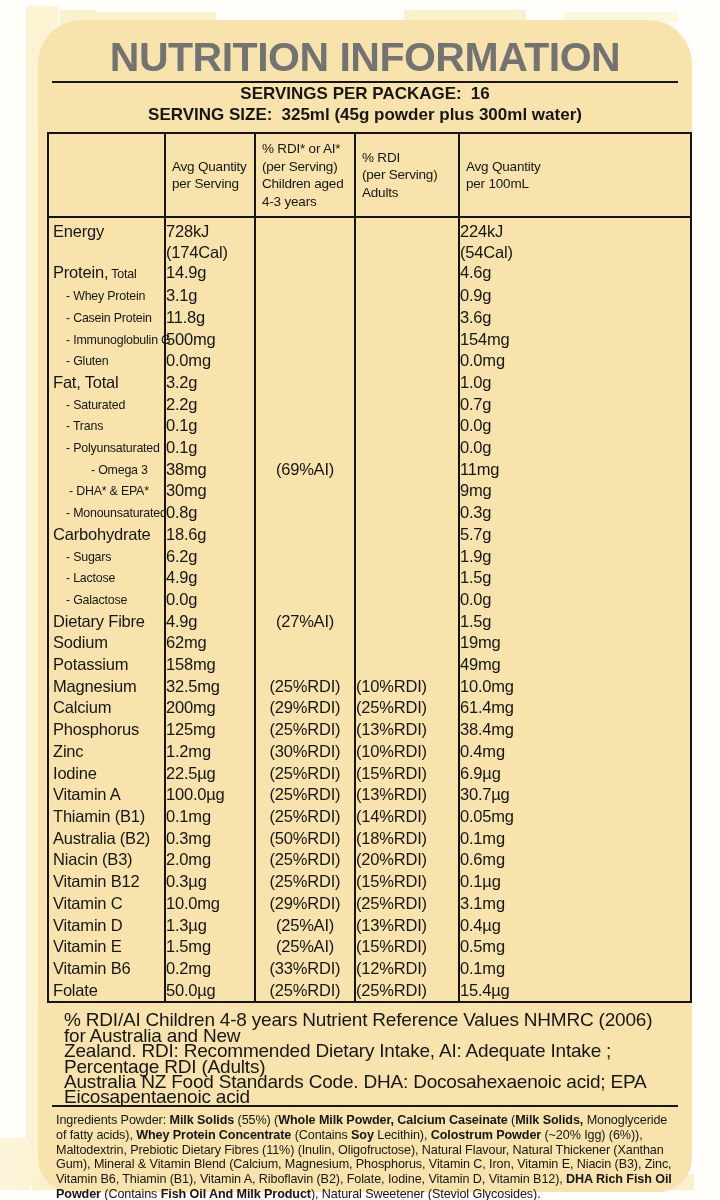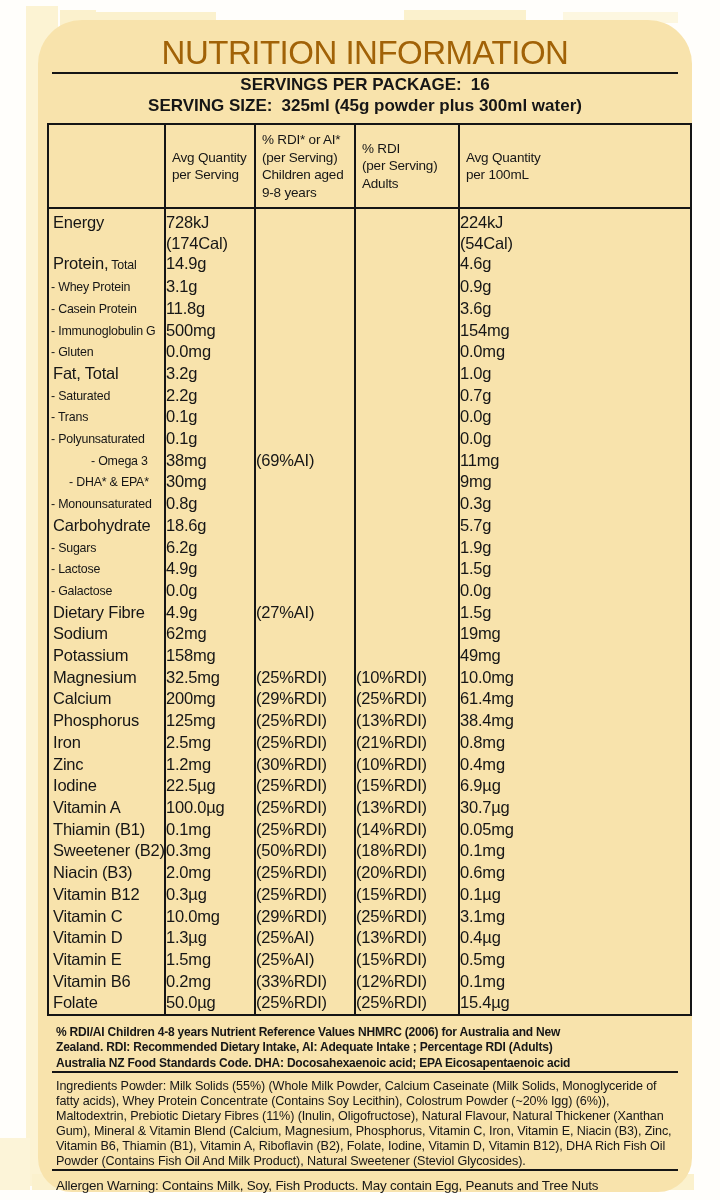--- a/index.html
+++ b/index.html
@@ -19,21 +19,21 @@
   .shape-tab-d{left:563px;top:12px;width:115px;height:11px;background:#fdf7e0;}
   .shape-corner-bl{left:32px;top:1174px;width:72px;height:16px;}
   .shape-corner-br{left:636px;top:1174px;width:58px;height:16px;}
 
   .panel{
     position:absolute;left:38px;top:20px;width:654px;height:1172px;
     background:#f8e3ac;border-radius:44px 44px 34px 34px;
     box-sizing:border-box;padding:10px 14px 0 14px;z-index:1;
   }
   .title{
-    text-align:center;font-size:33px;font-weight:normal;color:#a16207;
+    text-align:center;font-size:41px;font-weight:bold;color:#737373;
     letter-spacing:-0.5px;padding-top:4px;
   }
   hr.rule{border:0;border-top:2.6px solid #151515;margin:0;}
   .rule1{margin:8px 10px 5px 10px;}
   .servings-block{padding:0 4px;}
   .serv-line{font-size:17px;font-weight:bold;line-height:21px;white-space:nowrap;text-align:center;}
   .serv-line .val{margin-left:9px;}
 
   .tablewrap{margin:7px -5px 0 -5px;}
   table.nutri{
@@ -47,42 +47,42 @@
     font-weight:normal;font-size:13.5px;line-height:17.5px;letter-spacing:-0.2px;
     text-align:left;vertical-align:middle;
     padding:6px 2px 6px 6px;white-space:pre-line;
   }
   col.c0{width:117px}col.c1{width:90px}col.c2{width:100px}col.c3{width:104px}col.c4{width:232px}
   td.v{
     font-size:16.5px;line-height:20.7px;vertical-align:top;
     white-space:pre-line;letter-spacing:-0.2px;
   }
   td.c1{padding-left:20px;}
-  td.c2{padding-left:17px;}
+  td.c2{padding-left:17px;text-align:center;}
   td.c3{padding-left:17px;}
   td.c4{padding-left:24px;margin-top:39px;}
   td.lbl{vertical-align:top;line-height:20.7px;white-space:nowrap;letter-spacing:-0.2px;}
   td.lbl.lg span.l1{font-size:16.5px;}
   td.lbl.sm span.l1{font-size:12.4px;}
   td.lbl .lbl2{font-size:12.4px;}
   td.lbl.i0{padding-left:4px;}
-  td.lbl.i1{padding-left:2px;}
+  td.lbl.i1{padding-left:17px;}
   td.lbl.i2{padding-left:42px;}
   td.lbl.i3{padding-left:20px;}
   tbody tr:first-child td{padding-top:3px;}
 
   .footnote{
-    font-weight:bold;font-size:12px;line-height:15.4px;
-    margin:9px 2px 0 4px;white-space:pre-line;letter-spacing:-0.2px;
+    font-weight:normal;font-size:19px;line-height:15.4px;
+    margin:9px 2px 0 12px;white-space:pre-line;letter-spacing:-0.2px;
   }
   .rule-full{margin:7px -14px 0 -14px;border-top:2.4px solid #151515;}
   .ingredients{
     font-size:12.6px;line-height:14.9px;margin:6px 2px 0 4px;letter-spacing:-0.1px;
   }
-  .ingredients b, .allergen b{font-weight:normal;}
+  .ingredients b, .allergen b{font-weight:bold;}
   .allergen{
     font-size:13.4px;line-height:16px;margin:7px 2px 16px 4px;letter-spacing:-0.2px;
   }
 </style>
 </head>
 <body>
 
 <div class="bg-shape shape-left-strip"></div>
 <div class="bg-shape shape-bottom-left"></div>
 <div class="bg-shape shape-tab-a"></div>
@@ -114,21 +114,21 @@
           <col class="c4">
       </colgroup>
       <thead>
         <tr>
             <th class="c0"></th>
             <th class="c1">Avg Quantity
 per Serving</th>
             <th class="c2">% RDI* or AI*
 (per Serving)
 Children aged
-9-8 years</th>
+4-3 years</th>
             <th class="c3">% RDI
 (per Serving)
 Adults</th>
             <th class="c4">Avg Quantity
 per 100mL</th>
           </tr>
       </thead>
       <tbody>
           <tr>
             <td class="lbl lg i0"><span class="l1">Energy</span></td>
@@ -287,27 +287,20 @@
             <td class="v c4">61.4mg</td>
           </tr>
           <tr>
             <td class="lbl lg i0"><span class="l1">Phosphorus</span></td>
             <td class="v c1">125mg</td>
             <td class="v c2">(25%RDI)</td>
             <td class="v c3">(13%RDI)</td>
             <td class="v c4">38.4mg</td>
           </tr>
           <tr>
-            <td class="lbl lg i0"><span class="l1">Iron</span></td>
-            <td class="v c1">2.5mg</td>
-            <td class="v c2">(25%RDI)</td>
-            <td class="v c3">(21%RDI)</td>
-            <td class="v c4">0.8mg</td>
-          </tr>
-          <tr>
             <td class="lbl lg i0"><span class="l1">Zinc</span></td>
             <td class="v c1">1.2mg</td>
             <td class="v c2">(30%RDI)</td>
             <td class="v c3">(10%RDI)</td>
             <td class="v c4">0.4mg</td>
           </tr>
           <tr>
             <td class="lbl lg i0"><span class="l1">Iodine</span></td>
             <td class="v c1">22.5µg</td>
             <td class="v c2">(25%RDI)</td>
@@ -322,21 +315,21 @@
             <td class="v c4">30.7µg</td>
           </tr>
           <tr>
             <td class="lbl lg i0"><span class="l1">Thiamin (B1)</span></td>
             <td class="v c1">0.1mg</td>
             <td class="v c2">(25%RDI)</td>
             <td class="v c3">(14%RDI)</td>
             <td class="v c4">0.05mg</td>
           </tr>
           <tr>
-            <td class="lbl lg i0"><span class="l1">Sweetener (B2)</span></td>
+            <td class="lbl lg i0"><span class="l1">Australia (B2)</span></td>
             <td class="v c1">0.3mg</td>
             <td class="v c2">(50%RDI)</td>
             <td class="v c3">(18%RDI)</td>
             <td class="v c4">0.1mg</td>
           </tr>
           <tr>
             <td class="lbl lg i0"><span class="l1">Niacin (B3)</span></td>
             <td class="v c1">2.0mg</td>
             <td class="v c2">(25%RDI)</td>
             <td class="v c3">(20%RDI)</td>

